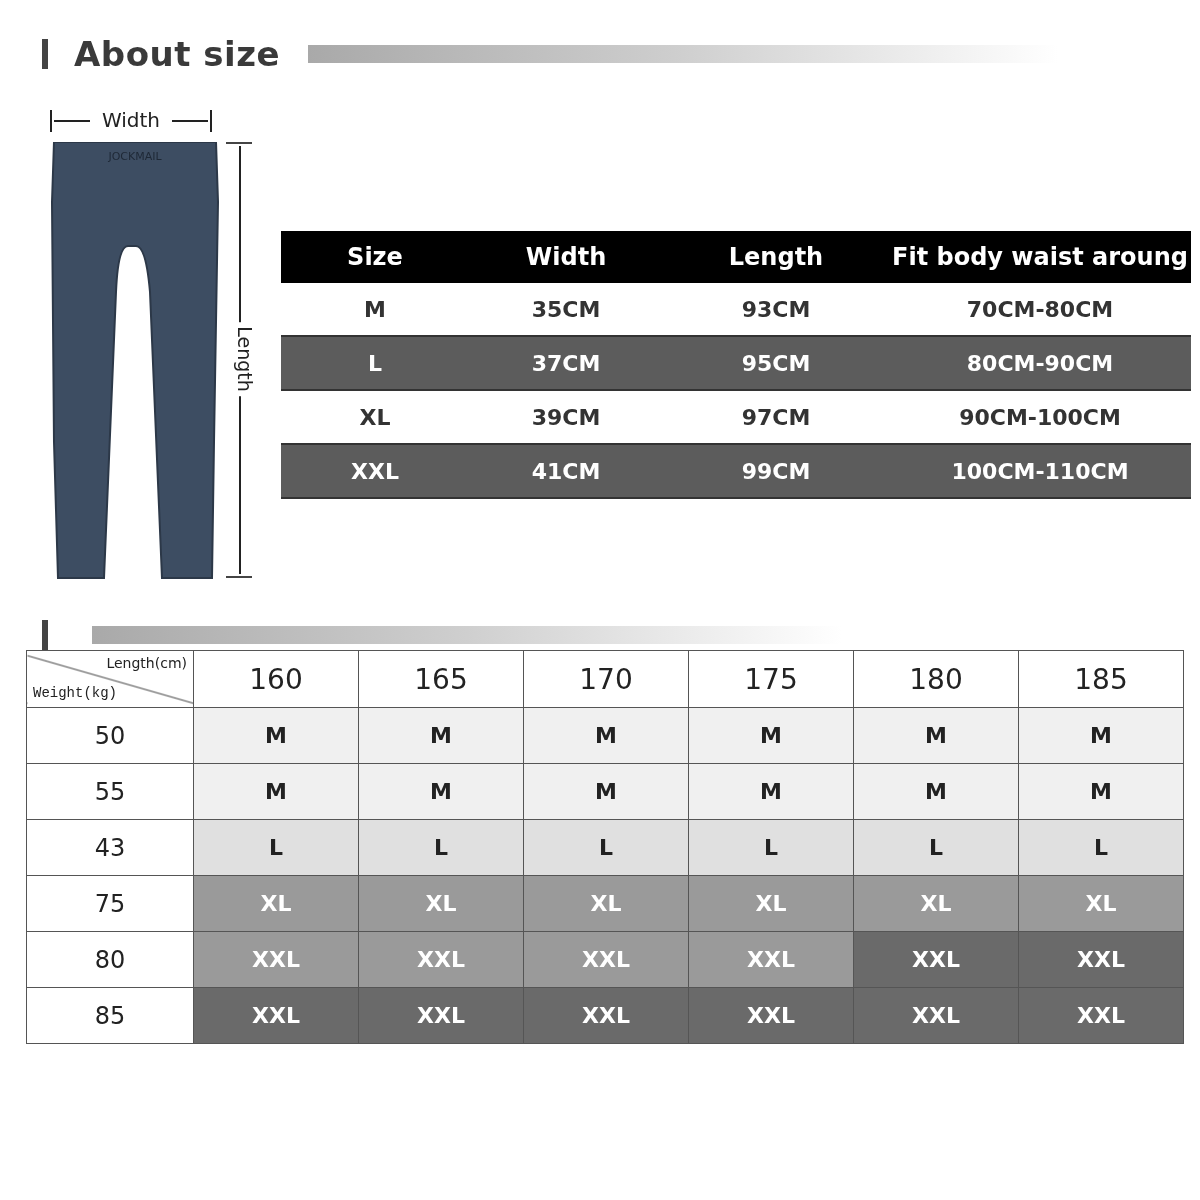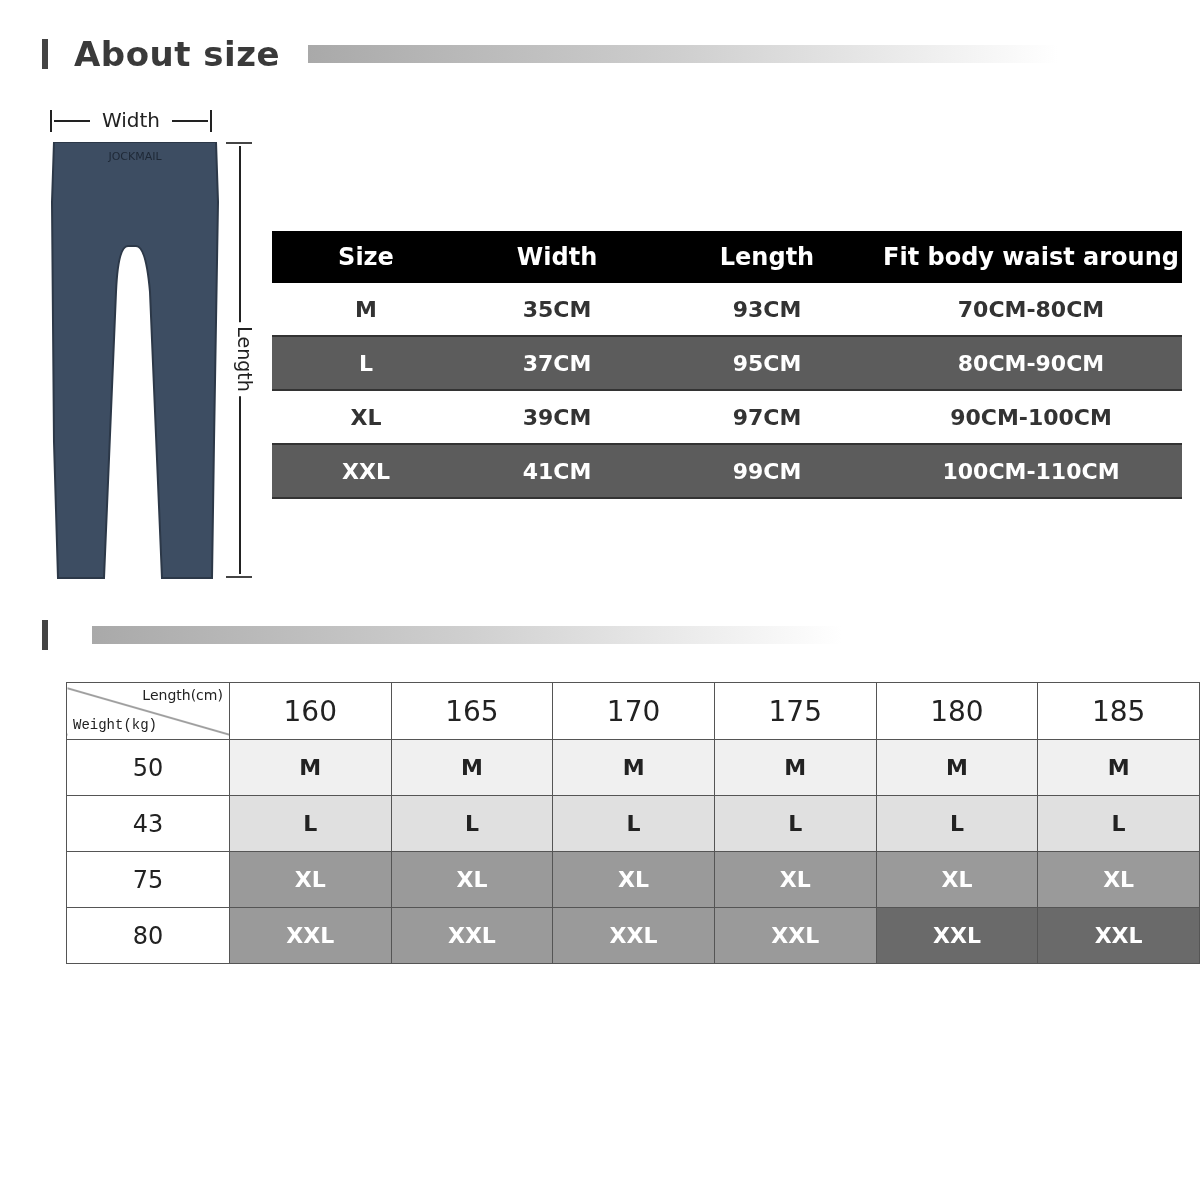--- a/index.html
+++ b/index.html
@@ -18,29 +18,29 @@
   .width-dim .arrowline { position:absolute; top:14px; height:2px; background:#222; width:36px; }
   .width-dim .label { font-size:20px; color:#222; background:#fff; padding:0 6px; position:relative; }
   .pants { position:absolute; left:6px; top:42px; }
   .length-dim { position:absolute; left:180px; top:40px; width:40px; height:440px; }
   .length-dim .vline { position:absolute; left:15px; top:6px; width:2px; height:428px; background:#222; }
   .length-dim .cap { position:absolute; left:2px; width:26px; height:2px; background:#444; }
   .length-dim .label { position:absolute; left:-16px; top:208px; transform:rotate(90deg); font-size:19px;
        background:#fff; padding:0 4px; color:#222; }
 
   
-  .size-table { position:absolute; left:272px; top:231px; width:910px; border-collapse:collapse; }
+  .size-table { position:absolute; left:281px; top:231px; width:910px; border-collapse:collapse; }
   .size-table th { background:#000; color:#fff; font-weight:bold; font-size:24px; height:50px; }
   .size-table td { height:50px; font-size:22px; text-align:center; font-weight:bold; }
   .size-table tr.light td { background:#fff; color:#333; }
   .size-table tr.dark td { background:#5c5c5c; color:#fff; border-top:2px solid #333; border-bottom:2px solid #333; }
   .col1 { width:186px; } .col2 { width:192px; } .col3 { width:224px; }
 
   
-  .advice { position:absolute; left:26px; top:682px; border-collapse:collapse;margin-left:40px; }
+  .advice { position:absolute; left:26px; top:650px; border-collapse:collapse; }
   .advice td, .advice th { border:1.5px solid #555; text-align:center; }
   .advice .corner { width:164px; height:54px; position:relative; padding:0; background:#fff;
        background-image:linear-gradient(to top right, transparent calc(50% - 1px), #444 50%, transparent calc(50% + 1px));
        background-image:linear-gradient(16deg, transparent 49%, #444 50%, transparent 51%); }
   .advice .corner .top { position:absolute; right:6px; top:4px; font-size:14px; font-weight:normal; color:#222; }
   .advice .corner .bot { position:absolute; left:6px; bottom:6px; font-size:14px; font-weight:normal; color:#222;font-family:Liberation Mono, monospace; }
   .advice th.h { width:162px; height:54px; background:#fff; font-size:28px; font-weight:normal; color:#222; }
   .advice td.w { background:#fff; font-size:24px; color:#222; width:164px; }
   .advice td.c { height:53px; font-size:22px; font-weight:bold; }
   .c-M { background:#f0f0f0; color:#222; }
@@ -142,20 +142,29 @@
     <tr>
       <td class="w">50</td>
       <td class="c c-M">M</td>
       <td class="c c-M">M</td>
       <td class="c c-M">M</td>
       <td class="c c-M">M</td>
       <td class="c c-M">M</td>
       <td class="c c-M">M</td>
     </tr>
     <tr>
+      <td class="w">55</td>
+      <td class="c c-M">M</td>
+      <td class="c c-M">M</td>
+      <td class="c c-M">M</td>
+      <td class="c c-M">M</td>
+      <td class="c c-M">M</td>
+      <td class="c c-M">M</td>
+    </tr>
+    <tr>
       <td class="w">43</td>
       <td class="c c-L">L</td>
       <td class="c c-L">L</td>
       <td class="c c-L">L</td>
       <td class="c c-L">L</td>
       <td class="c c-L">L</td>
       <td class="c c-L">L</td>
     </tr>
     <tr>
       <td class="w">75</td>
@@ -168,14 +177,23 @@
     </tr>
     <tr>
       <td class="w">80</td>
       <td class="c c-XXL">XXL</td>
       <td class="c c-XXL">XXL</td>
       <td class="c c-XXL">XXL</td>
       <td class="c c-XXL">XXL</td>
       <td class="c c-XXLd">XXL</td>
       <td class="c c-XXLd">XXL</td>
     </tr>
+    <tr>
+      <td class="w">85</td>
+      <td class="c c-XXLd">XXL</td>
+      <td class="c c-XXLd">XXL</td>
+      <td class="c c-XXLd">XXL</td>
+      <td class="c c-XXLd">XXL</td>
+      <td class="c c-XXLd">XXL</td>
+      <td class="c c-XXLd">XXL</td>
+    </tr>
   </tbody>
 </table>
 
 </body></html>

